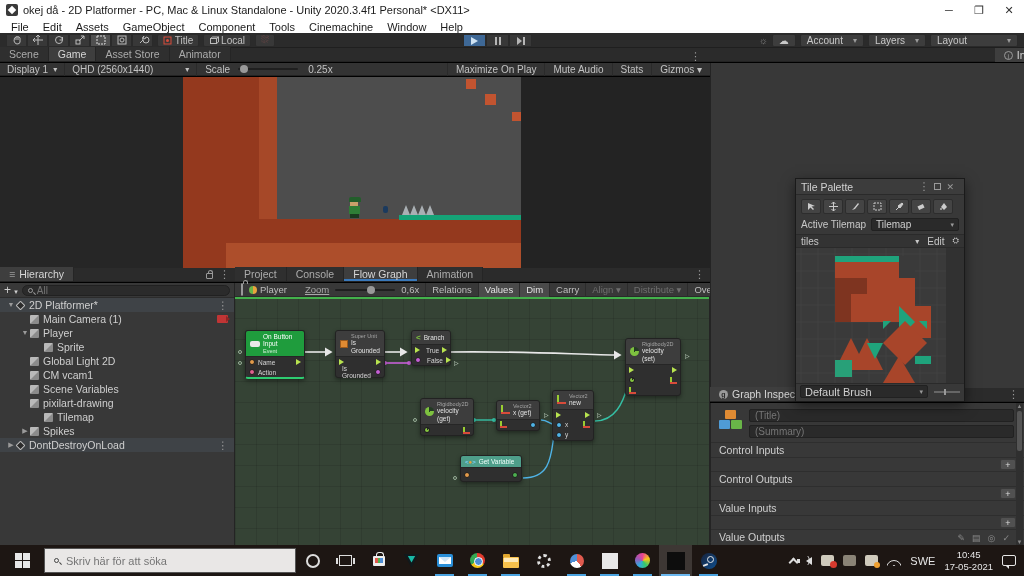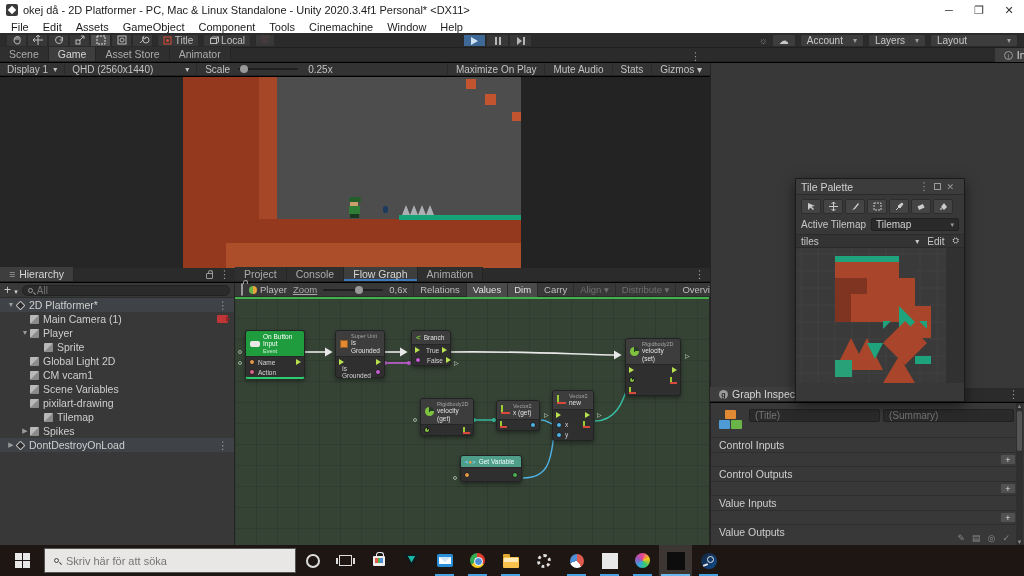--- a/index.html
+++ b/index.html
@@ -121,21 +121,21 @@
 
   
   #insp-tabs { left:710px; top:48px; width:360px;flex-direction:column; }
   #insp-body { left:710px; top:63px; width:314px; height:325px; background:#383838; border-left:1px solid #242424; }
   #ginsp-tabs { left:710px; top:388px; width:314px; }
   #ginsp-body { left:710px; top:403px; width:314px; height:142px; background:#383838; border-left:1px solid #242424; }
   .ginsp-fields { display:flex; gap:6px; padding:6px 10px 4px 8px; }
   .suico { width:24px; height:24px; position:relative; flex:none; }
   .suico i { position:absolute; width:11px; height:9px; border-radius:1px; }
   .suico .a { background:#e08b33; left:6px; top:1px; } .suico .b { background:#4f9bd6; left:0; top:11px; } .suico .c { background:#69b548; left:12px; top:11px; }
-  .fields { flex:1; display:flex; flex-direction:row; gap:3px; }
+  .fields { flex:1; display:flex; flex-direction:column; gap:3px; }
   .fields input { height:13px; background:#2a2a2a; border:1px solid #212121; border-radius:2px; color:#9a9a9a; font-size:10px; padding:0 5px; outline:none; font-family:"Liberation Sans",sans-serif; width:100%; }
   .gsec { border-top:1px solid #2e2e2e; }
   .gsec .shead { height:14px; line-height:14px; padding-left:8px; color:#cfcfcf; font-size:10.5px; }
   .gsec .srow { height:14px; border-top:1px solid #2e2e2e; position:relative; }
   .plusbtn { position:absolute; right:8px; top:1px; width:16px; height:11px; background:#515151; border:1px solid #3a3a3a; border-radius:2px; color:#ddd; font-size:9px; line-height:10px; text-align:center; }
   #ginsp-scroll { position:absolute; right:1px; top:0; width:7px; height:142px; background:#2f2f2f; }
   #ginsp-scroll .thumb { position:absolute; top:8px; left:1px; width:5px; height:40px; background:#555; border-radius:2px; }
   #ginsp-scroll .sar { position:absolute; left:0; width:7px; font-size:6px; color:#888; text-align:center; }
   #status-icons { position:absolute; right:14px; bottom:2px; display:flex; gap:7px; color:#8a8a8a; font-size:9px; }
 
@@ -510,21 +510,21 @@
     <span class="strip-right">
         <span class="kebab">⋮</span>
       </span>
   </div>
   <div id="flow-toolbar" class="abs">
     <span style="padding:0 6px;"><span class="lock"></span></span>
     <span style="display:flex;align-items:center;gap:3px;padding-right:6px;">
       <span style="width:8px;height:8px;border-radius:50%;background:conic-gradient(#e8a33d 0 50%, #69b548 50% 100%);"></span>
       <span>Player</span>
     </span>
-    <span style="margin-left:0;color:#a8a8a8;text-decoration:underline;">Zoom</span>
+    <span style="margin-left:12px;color:#a8a8a8;text-decoration:underline;">Zoom</span>
     <span class="slider" style="margin:0 6px;">
         <span class="knob" style="left:32px;"></span>
       </span>
     <span>0,6x</span>
     <span style="display:flex;margin-left:6px;flex:1;overflow:hidden;">
 
     <span class="gbtn">Relations</span>
         <span class="gbtn pressed">Values</span>
         <span class="gbtn pressed">Dim</span>
         <span class="gbtn">Carry</span>
@@ -872,20 +872,27 @@
         <polygon points="87,73 95,73 87,81" fill="#1fa37c"></polygon>
         <polygon points="131,73 123,73 131,81" fill="#1fa37c"></polygon>
         <polygon points="39,122 55,90 71,122" fill="#a8452a"></polygon>
         <polygon points="55,122 71,90 87,122" fill="#a8452a"></polygon>
         <polygon points="71,95 87,95 79,111" fill="#1fa37c"></polygon>
         <polygon points="87,135 103,108 119,135" fill="#a8452a"></polygon>
         <rect x="119" y="108" width="16" height="8" fill="#1fa37c"></rect>
         <rect x="39" y="112" width="17" height="17" fill="#28a078"></rect>
       </svg>
     </div>
+    <div id="tp-bottom">
+      <span class="tpdd">
+          <span>Default Brush</span>
+          <span class="dar">▾</span>
+        </span>
+      <span class="mslider"></span>
+    </div>
   </div>
 
   <div id="taskbar" class="abs">
     <span id="winlogo">
         <span class="wl">
           <i></i>
           <i></i>
           <i></i>
           <i></i>
         </span>
@@ -929,15 +936,32 @@
         <span class="tapp running">
           <i class="appicon ic-wheel"></i>
         </span>
         <span class="tapp running activeapp">
           <i class="appicon ic-unity"></i>
         </span>
         <span class="tapp running">
           <i class="appicon ic-steam"></i>
         </span>
       </span>
+    <span id="tray">
+      <span class="chev"></span>
+      <span class="spk"></span>
+      <span class="trayic badge-red"></span>
+      <span class="trayic dark"></span>
+      <span class="trayic badge-orange"></span>
+      <span class="wifi">
+          <i class="w1"></i>
+          <i class="w3"></i>
+        </span>
+      <span>SWE</span>
+      <span id="clock">
+        <div>10:45</div>
+        <div>17-05-2021</div>
+      </span>
+      <span class="bubble"></span>
+    </span>
   </div>
 
 </div>
 
 </body></html>

